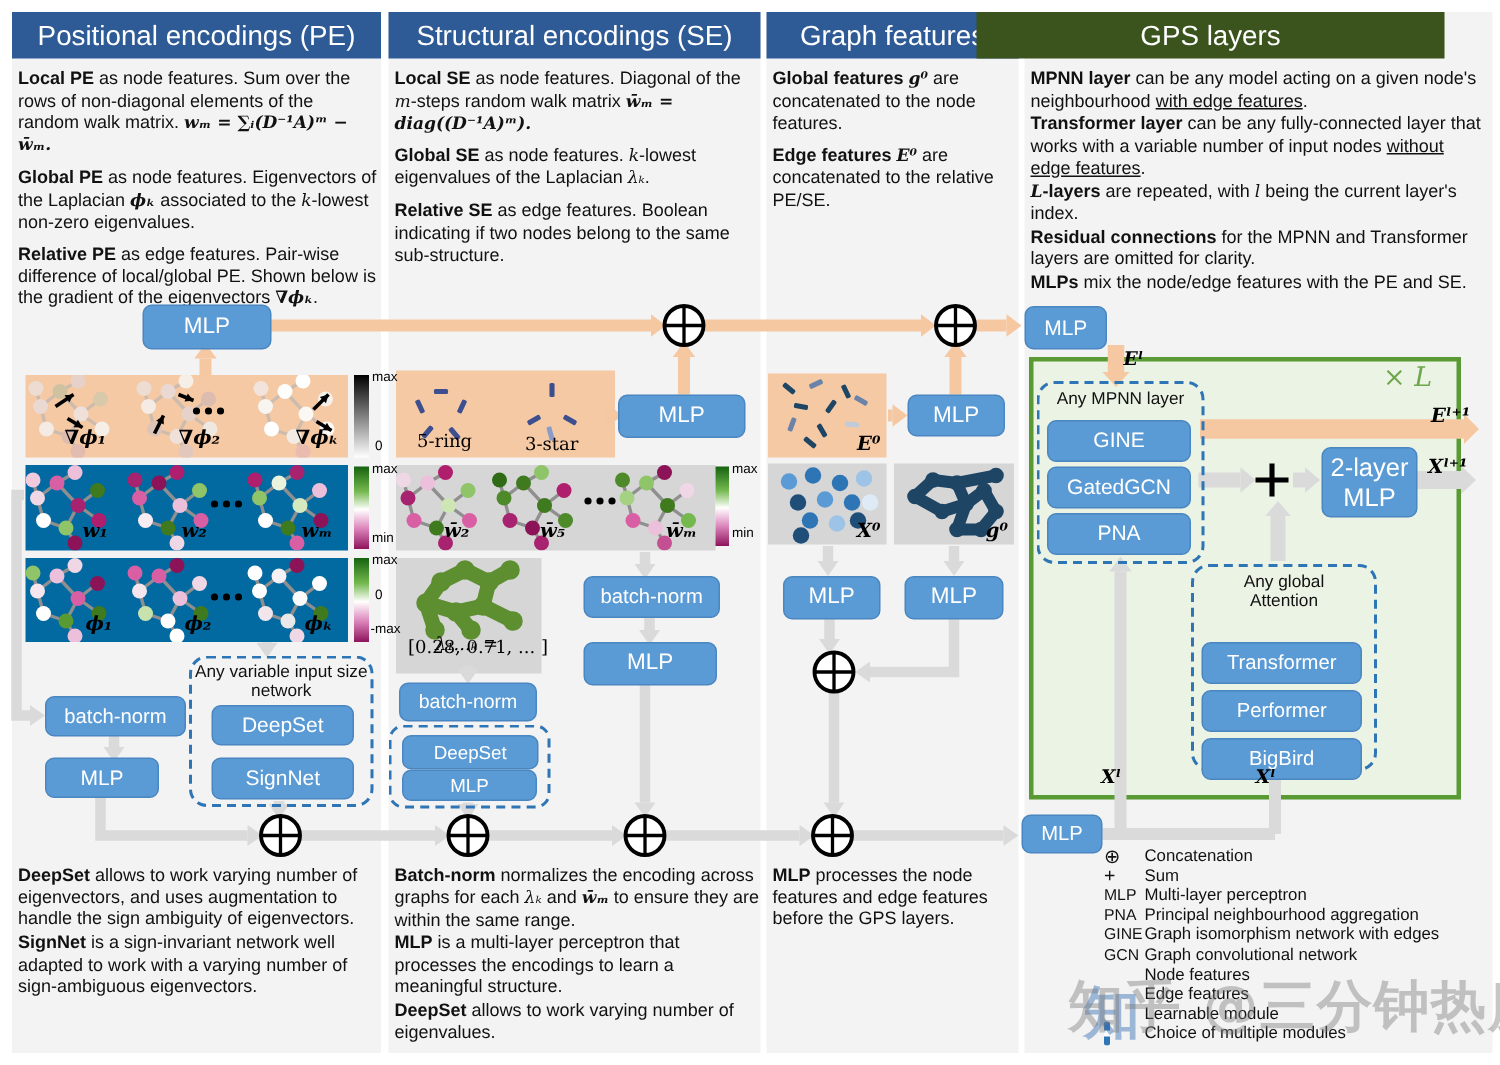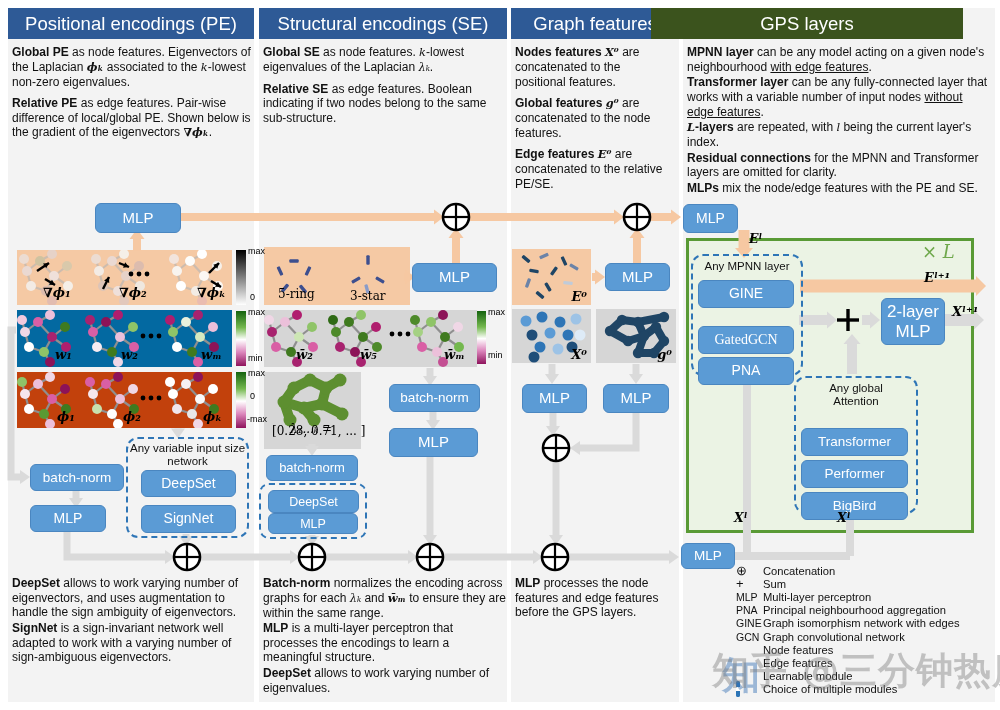--- a/index.html
+++ b/index.html
@@ -51,29 +51,30 @@
   <div class="colbg" style="left:259px;width:248px"></div>
   <div class="colbg" style="left:511px;width:168px"></div>
   <div class="colbg" style="left:683px;width:312px"></div>
 
   <div class="hdr blue" style="left:8px;width:246px">Positional encodings (PE)</div>
   <div class="hdr blue" style="left:259px;width:248px">Structural encodings (SE)</div>
   <div class="hdr blue" style="left:511px;width:168px">Graph features</div>
   <div class="hdr green" style="left:651px;width:312px">GPS layers</div>
 
   <div class="tx" style="left:12px;top:45px;width:239px">
+      <div class="para"><span class="b">Local PE</span><span class=""> as node features. Sum over the rows of non-diagonal elements of the random walk matrix. </span><span class="b i">wₘ = ∑ᵢ(D⁻¹A)ᵐ − w̄ₘ.</span></div>
       <div class="para"><span class="b">Global PE</span><span class=""> as node features. Eigenvectors of the Laplacian </span><span class="b i">ϕₖ</span><span class=""> associated to the </span><span class="i">k</span><span class="">-lowest non-zero eigenvalues.</span></div>
       <div class="para"><span class="b">Relative PE</span><span class=""> as edge features. Pair-wise difference of local/global PE. Shown below is the gradient of the eigenvectors </span><span class="b i">∇ϕₖ</span><span class="">.</span></div>
     </div>
   <div class="tx" style="left:263px;top:45px;width:241px">
+      <div class="para"><span class="b">Local SE</span><span class=""> as node features. Diagonal of the </span><span class="i">m</span><span class="">-steps random walk matrix </span><span class="b i">w̄ₘ = diag((D⁻¹A)ᵐ).</span></div>
       <div class="para"><span class="b">Global SE</span><span class=""> as node features. </span><span class="i">k</span><span class="">-lowest eigenvalues of the Laplacian </span><span class="i">λₖ</span><span class="">.</span></div>
       <div class="para"><span class="b">Relative SE</span><span class=""> as edge features. Boolean indicating if two nodes belong to the same sub-structure.</span></div>
     </div>
   <div class="tx" style="left:515px;top:45px;width:158px">
-      <div class="para"><span class="b">Nodes features </span><span class="b i">X⁰</span><span class=""> are concatenated to the positional features.</span></div>
       <div class="para"><span class="b">Global features </span><span class="b i">g⁰</span><span class=""> are concatenated to the node features.</span></div>
       <div class="para"><span class="b">Edge features </span><span class="b i">E⁰</span><span class=""> are concatenated to the relative PE/SE.</span></div>
     </div>
   <div class="tx tight" style="left:687px;top:45px;width:305px">
       <div class="para"><span class="b">MPNN layer</span><span class=""> can be any model acting on a given node's neighbourhood </span><span class="u">with edge features</span><span class="">.</span></div>
       <div class="para"><span class="b">Transformer layer</span><span class=""> can be any fully-connected layer that works with a variable number of input nodes </span><span class="u">without edge features</span><span class="">.</span></div>
       <div class="para"><span class="b i">L</span><span class="b">-layers</span><span class=""> are repeated, with </span><span class="i">l</span><span class=""> being the current layer's index.</span></div>
       <div class="para"><span class="b">Residual connections</span><span class=""> for the MPNN and Transformer layers are omitted for clarity.</span></div>
       <div class="para"><span class="b">MLPs</span><span class=""> mix the node/edge features with the PE and SE.</span></div>
     </div>
@@ -322,21 +323,21 @@
         <circle cx="183" cy="27" r="5" fill="#d5e9c0"></circle>
         <circle cx="181" cy="5" r="5" fill="#a8236f"></circle>
         <circle cx="196" cy="17" r="5" fill="#ecc0da"></circle>
         <circle cx="197" cy="37" r="5" fill="#8c1358"></circle>
         <circle cx="181" cy="52" r="5" fill="#d95fa5"></circle>
         <circle cx="153" cy="10" r="5" fill="#b01e6e"></circle>
         <circle cx="126" cy="26" r="2.4" fill="#000"></circle>
         <circle cx="134" cy="26" r="2.4" fill="#000"></circle>
         <circle cx="142" cy="26" r="2.4" fill="#000"></circle>
       </svg><div class="mlab" style="left: 38px; top: 37px;">w₁</div><div class="mlab" style="left: 104px; top: 37px;">w₂</div><div class="mlab" style="left: 184px; top: 37px;">wₘ</div></div>
-  <div class="panel" id="p_pe3" style="left:17px;top:372px;width:215px;height:56px;background:#c2410c"><svg width="215" height="56" viewBox="0 0 215 56">
+  <div class="panel" id="p_pe3" style="left:17px;top:372px;width:215px;height:56px;background:#0369a1"><svg width="215" height="56" viewBox="0 0 215 56">
         <line x1="21" y1="12" x2="8" y2="22" stroke="#8f8f8f" stroke-width="2.2"></line>
         <line x1="8" y1="22" x2="12" y2="37" stroke="#8f8f8f" stroke-width="2.2"></line>
         <line x1="12" y1="37" x2="27" y2="42" stroke="#8f8f8f" stroke-width="2.2"></line>
         <line x1="27" y1="42" x2="35" y2="27" stroke="#8f8f8f" stroke-width="2.2"></line>
         <line x1="35" y1="27" x2="21" y2="12" stroke="#8f8f8f" stroke-width="2.2"></line>
         <line x1="21" y1="12" x2="33" y2="5" stroke="#8f8f8f" stroke-width="2.2"></line>
         <line x1="35" y1="27" x2="48" y2="17" stroke="#8f8f8f" stroke-width="2.2"></line>
         <line x1="35" y1="27" x2="49" y2="37" stroke="#8f8f8f" stroke-width="2.2"></line>
         <line x1="27" y1="42" x2="33" y2="52" stroke="#8f8f8f" stroke-width="2.2"></line>
         <line x1="8" y1="22" x2="5" y2="10" stroke="#8f8f8f" stroke-width="2.2"></line>
@@ -581,40 +582,40 @@
   <div class="greenbox" style="left:686px;top:238px;width:282px;height:289px"></div>
   <div class="timesl">× L</div>
   <div class="bluebox" style="left:683px;top:204px;width:53px;height:27px;font-size:14px">MLP</div>
   <div class="math" style="left:749px;top:231px">Eˡ</div>
 
   <div class="dashbox" style="left:691px;top:254px;width:108px;height:118px">
     <div class="dtitle" style="top:4px">Any MPNN layer</div>
   </div>
   <div class="stack" style="left:698px;top:280px;width:94px">
       <div class="bluebox" style="height: 26px; font-size: 14px;">GINE</div>
-      <div class="bluebox" style="height: 26px; font-size: 14px; margin-top: 18px; font-family: Liberation Serif, serif;">GatedGCN</div>
+      <div class="bluebox" style="height: 26px; font-size: 14px; margin-top: 3px;">GatedGCN</div>
       <div class="bluebox" style="height: 26px; font-size: 14px; margin-top: 3px;">PNA</div>
     </div>
 
   <div class="dashbox" style="left:794px;top:376px;width:120px;height:134px">
     <div class="dtitle" style="top:4px">Any global</div>
     <div class="dtitle" style="top:17px">Attention</div>
   </div>
   <div class="stack" style="left:801px;top:428px;width:105px">
       <div class="bluebox" style="height: 26px; font-size: 13.5px;">Transformer</div>
       <div class="bluebox" style="height: 26px; font-size: 13.5px; margin-top: 4px;">Performer</div>
       <div class="bluebox" style="height: 26px; font-size: 13.5px; margin-top: 4px;">BigBird</div>
     </div>
 
   <div class="bluebox" style="left:881px;top:298px;width:62px;height:45px;font-size:17px">
     <div>2-layer</div>
     <div>MLP</div>
   </div>
 
-  <div class="math" style="left:924px;top:270px;font-size:13px">Eˡ⁺¹</div>
+  <div class="math" style="left:954px;top:270px;font-size:13px">Eˡ⁺¹</div>
   <div class="math" style="left:952px;top:304px;font-size:13px">Xˡ⁺¹</div>
   <div class="math" style="left:734px;top:510px">Xˡ</div>
   <div class="math" style="left:837px;top:510px">Xˡ</div>
   <div class="bluebox" style="left:681px;top:543px;width:52px;height:24px;font-size:13.5px">MLP</div>
 
   <div id="legend">
       <div class="lrow">
         <span class="lkey sym">⊕</span>
         <span>Concatenation</span>
       </div>

